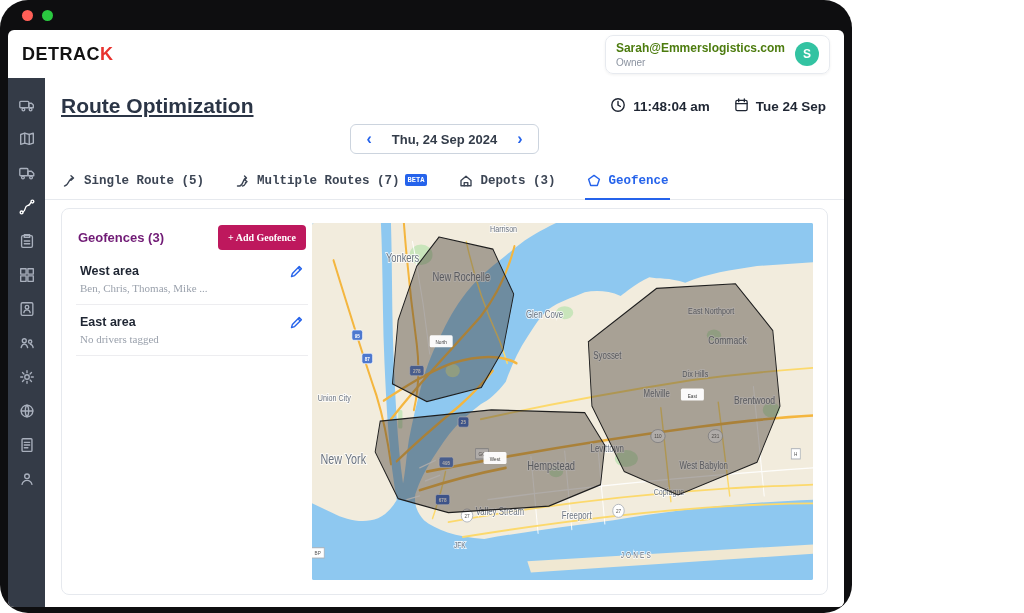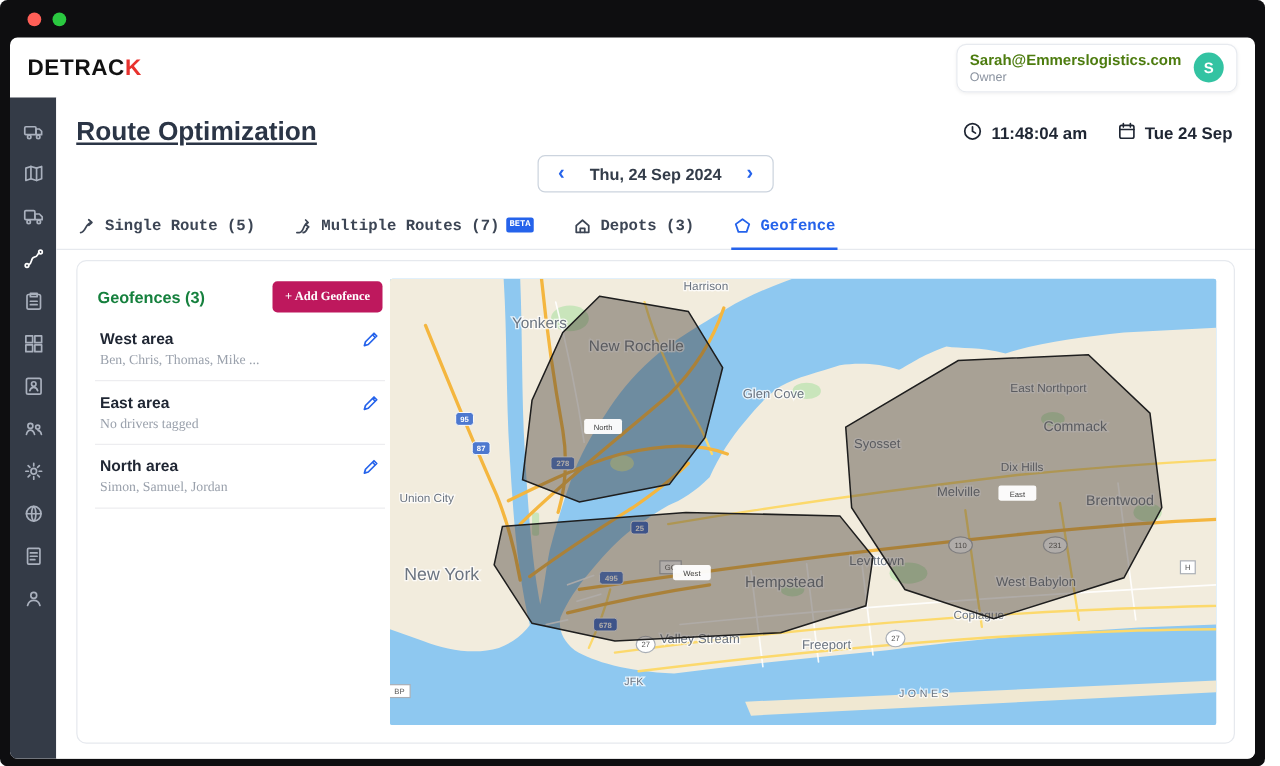--- a/index.html
+++ b/index.html
@@ -1,16 +1,16 @@
 <!DOCTYPE html>
 <html><head>
 <meta charset="utf-8">
 <style>
   html,body{margin:0;padding:0;background:#fff;font-family:"Liberation Sans",sans-serif;}
-  .frame{position:relative;width:1012px;height:613px;background:#0e0e10;border-radius:6px;overflow:hidden;}
+  .frame{position:relative;width:852px;height:613px;background:#0e0e10;border-radius:28px;overflow:hidden;}
   .titlebar{height:30px;display:flex;align-items:center;padding-left:22px;gap:9px;}
   .dot{width:11px;height:11px;border-radius:50%;}
   .app{position:absolute;top:30px;left:8px;right:8px;bottom:6px;background:#fff;border-radius:6px;overflow:hidden;display:flex;flex-direction:column;}
   .app-header{height:48px;display:flex;align-items:center;padding:0 14px;flex:0 0 auto;}
   .logo{font-size:18px;font-weight:900;letter-spacing:.5px;color:#121212;}
   .logo .k{color:#e8322e;}
   .user-card{margin-left:auto;display:flex;align-items:center;gap:10px;border:1px solid #e7eaef;border-radius:8px;padding:5px 10px;box-shadow:0 1px 3px rgba(0,0,0,.06);}
   .user-email{font-size:12px;font-weight:700;color:#4d7c0f;}
   .user-role{font-size:10px;color:#8b93a0;margin-top:2px;}
   .avatar{width:24px;height:24px;border-radius:50%;background:#33c3a2;color:#fff;font-size:12px;font-weight:700;display:flex;align-items:center;justify-content:center;}
@@ -30,21 +30,21 @@
   .date-label{font-size:13px;font-weight:600;color:#333c49;}
   .tabs{display:flex;gap:28px;padding:0 16px;margin-top:12px;border-bottom:1px solid #e6e9ee;}
   .tab{display:flex;align-items:center;gap:7px;padding:8px 2px 10px;font-size:12.5px;font-weight:600;color:#3c4554;cursor:pointer;border-bottom:2px solid transparent;margin-bottom:-1px;font-family:Liberation Mono, monospace;}
   .tab svg{stroke:#3c4554;fill:none;stroke-width:1.4;stroke-linecap:round;stroke-linejoin:round;}
   .tab.active{color:#2563eb;border-bottom-color:#2563eb;}
   .tab.active svg{stroke:#2563eb;}
   .beta{background:#2563eb;color:#fff;font-size:7px;font-weight:700;padding:2px 3px;border-radius:2px;align-self:flex-start;margin-left:-2px;}
   .card{flex:1;margin:8px 16px 12px;border:1px solid #e6e9ee;border-radius:8px;display:flex;padding:14px;gap:4px;min-height:0;}
   .panel{width:232px;display:flex;flex-direction:column;flex:0 0 auto;}
   .panel-head{display:flex;align-items:center;justify-content:space-between;margin:2px 2px 4px;}
-  .panel-title{font-size:13px;font-weight:700;color:#15803d;}
+  .panel-title{font-size:13px;font-weight:700;color:#701a75;}
   .add-btn{background:#be185d;color:#fff;border:none;border-radius:4px;font-size:10px;font-weight:600;padding:7px 10px;cursor:pointer;font-family:Liberation Serif, serif;}
   .geo-item{display:flex;align-items:flex-start;justify-content:space-between;padding:10px 4px;border-bottom:1px solid #ededf0;}
   .geo-name{font-size:12.5px;font-weight:700;color:#1f2633;}
   .geo-drivers{font-size:11px;color:#9aa1ac;margin-top:4px;font-family:Liberation Serif, serif;}
   .pencil{cursor:pointer;display:flex;align-items:center;}
   .pencil svg{stroke:#2563eb;fill:none;stroke-width:1.4;stroke-linejoin:round;}
   .map-wrap{flex:1;min-width:0;background:#8ec8f0;border-radius:2px;overflow:hidden;position:relative;cursor:grab;}
   .map-wrap svg{display:block;width:100%;height:100%;}
   svg text{font-family:"Liberation Sans",sans-serif;}
 </style>
@@ -227,32 +227,20 @@
                   <svg width="15" height="15" viewBox="0 0 15 15">
                     <path d="M2.5 12.5l.9-3.1 6.8-6.8 2.2 2.2-6.8 6.8z"></path>
                     <path d="M9 3.8l2.2 2.2"></path>
                   </svg>
                 </span>
             </div>
             <div class="geo-item">
               <div>
                 <div class="geo-name">East area</div>
                 <div class="geo-drivers">No drivers tagged</div>
-              </div>
-              <span class="pencil">
-                  <svg width="15" height="15" viewBox="0 0 15 15">
-                    <path d="M2.5 12.5l.9-3.1 6.8-6.8 2.2 2.2-6.8 6.8z"></path>
-                    <path d="M9 3.8l2.2 2.2"></path>
-                  </svg>
-                </span>
-            </div>
-            <div class="geo-item">
-              <div>
-                <div class="geo-name">North area</div>
-                <div class="geo-drivers">Simon, Samuel, Jordan</div>
               </div>
               <span class="pencil">
                   <svg width="15" height="15" viewBox="0 0 15 15">
                     <path d="M2.5 12.5l.9-3.1 6.8-6.8 2.2 2.2-6.8 6.8z"></path>
                     <path d="M9 3.8l2.2 2.2"></path>
                   </svg>
                 </span>
             </div>
           </div>
 

